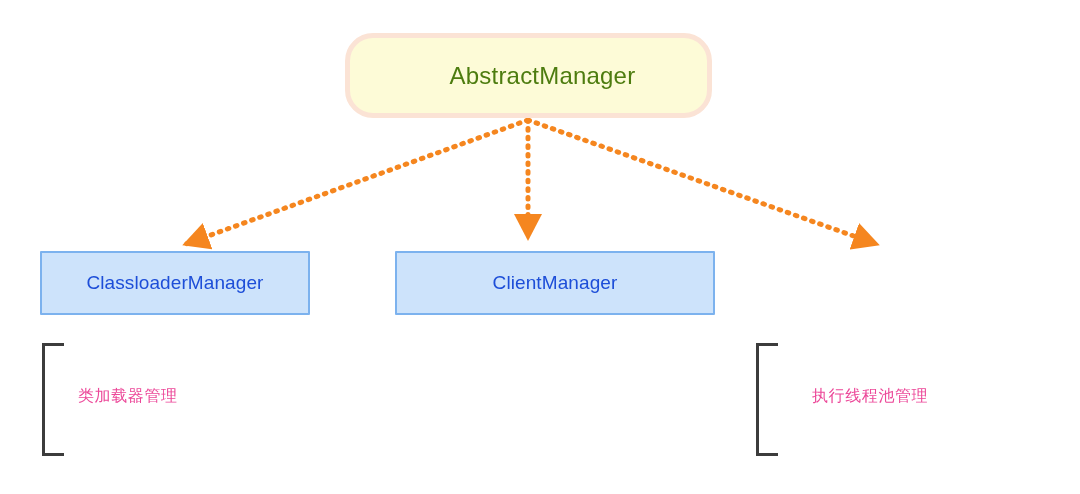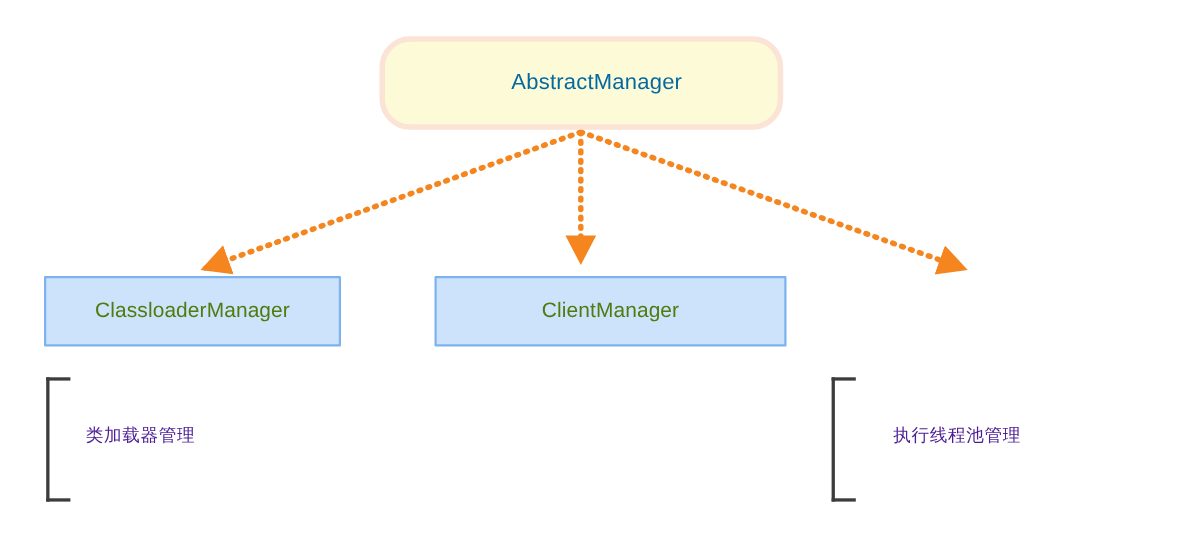--- a/index.html
+++ b/index.html
@@ -29,36 +29,36 @@
   .node-root {
     left: 345px;
     top: 33px;
     width: 367px;
     height: 85px;
     background: #fdfbd7;
     border: 5px solid #fbe3d5;
     border-radius: 28px;
   }
   .node-root .node-label {
-    font-size: 20px;
-    color: #0369a1;
+    font-size: 24px;
+    color: #4d7c0f;
     letter-spacing: 0.2px;
     margin-left: 28px;
   }
   
   .node-child {
     top: 251px;
     height: 64px;
     background: #cde3fb;
     border: 2px solid #7cb2ee;
     border-radius: 1px;
   }
   .node-child .node-label {
     font-size: 19px;
-    color: #4d7c0f;
+    color: #1d4ed8;
     letter-spacing: 0.1px;
   }
   #node-classloader { left: 40px;  width: 270px; }
   #node-client      { left: 395px; width: 320px; }
   #node-proxypool   { left: 748px; width: 292px; }
 
   
   #edges {
     position: absolute;
     left: 0;
@@ -83,21 +83,21 @@
     box-sizing: border-box;
     border-left: 3px solid #3c3c3c;
     border-top: 3px solid #3c3c3c;
     border-bottom: 3px solid #3c3c3c;
   }
   .annotation-label {
     position: absolute;
     left: 36px;
     top: 43px;
     font-size: 16px;
-    color: #4c1d95;
+    color: #ec4899;
     white-space: nowrap;
     letter-spacing: 0.6px;
   }
   #annotation-classloader { left: 42px;  width: 230px; }
   #annotation-client      { left: 397px; width: 230px; }
   #annotation-proxypool   { left: 756px; width: 250px; }
   #annotation-proxypool .annotation-label { left: 56px; }
   #annotation-client .annotation-label { left: 26px; }
 </style>
 </head>

